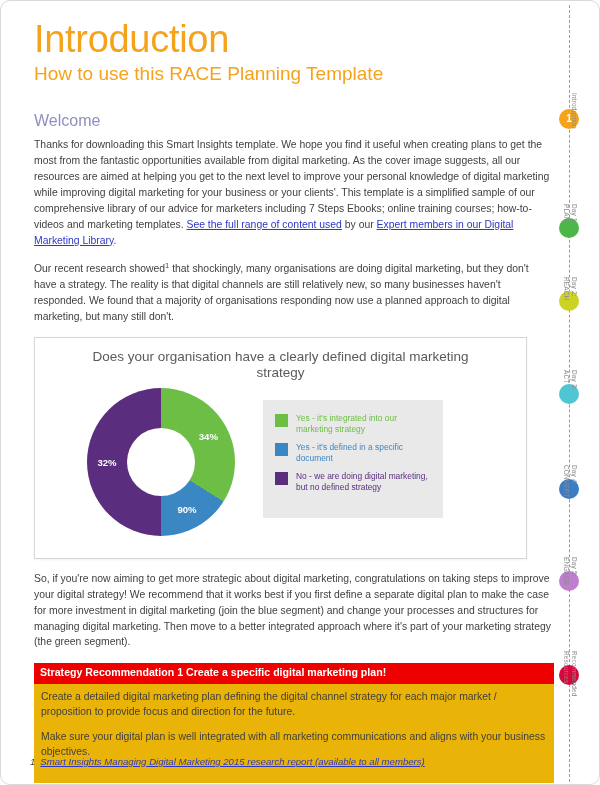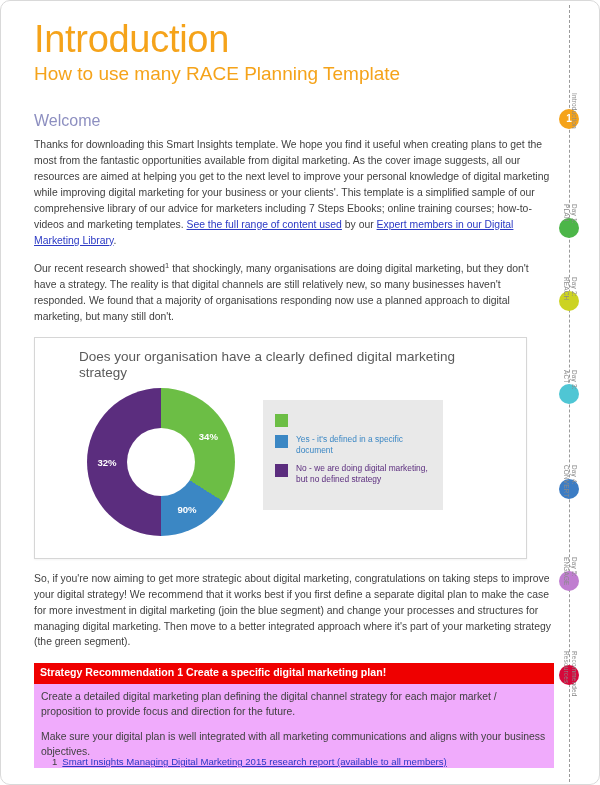--- a/index.html
+++ b/index.html
@@ -70,20 +70,21 @@
   .chart-box {
     margin: 12px 0 0 0;
     width: 493px;
     height: 222px;
     background: #ffffff;
     border: 1px solid #d6d6d6;
     position: relative;
     box-shadow: 0 1px 2px rgba(0,0,0,0.05);
   }
   .chart-title {
+    text-align: center;
     font-size: 13.5px;
     color: #5a5a5a;
     line-height: 1.22;
     padding: 11px 44px 0 44px;
     font-weight: 400;
   }
   .chart-body {
     position: relative;
     height: 165px;
   }
@@ -141,40 +142,41 @@
   .rec-wrap { margin-top: 13px; width: 520px; }
   .rec-head {
     background: #ef0000;
     color: #ffffff;
     font-size: 10.6px;
     font-weight: bold;
     padding: 3px 6px 4px 6px;
     line-height: 1.25;
   }
   .rec-body {
-    background: #f0abfc;
-    padding: 5px 7px 8px 7px;
+    background: #eab308;
+    padding: 5px 7px 23px 7px;
   }
   .rec-body p {
     font-size: 10.4px;
     color: #3f3f3f;
     line-height: 1.5;
     margin: 0 0 9px 0;
   }
   .rec-body p:last-child { margin-bottom: 0; }
 
   
   .footnote {
     position: absolute;
-    left: 51px;
+    left: 29px;
     top: 755px;
     width: 524px;
     font-size: 9.6px;
     color: #3f3f3f;
     border-top: 0;
+    font-style: italic;
   }
   .footnote .num { margin-right: 5px; }
   .footnote a { color: #2b39c4; text-decoration: underline; }
 
   
   #rail {
     position: absolute;
     left: 553px; top: 0;
     width: 47px; height: 785px;
   }
@@ -216,21 +218,21 @@
   }
 </style>
 </head>
 <body>
 
 <div id="page">
 
   <div id="content">
 
     <h1 class="title">Introduction</h1>
-    <div class="subtitle">How to use many RACE Planning Template</div>
+    <div class="subtitle">How to use this RACE Planning Template</div>
 
     <div class="welcome">Welcome</div>
 
     <p class="body"><span>Thanks for downloading this Smart Insights template. We hope you find it useful when creating plans to get the most from the fantastic opportunities available from digital marketing. As the cover image suggests, all our resources are aimed at helping you get to the next level to improve your personal knowledge of digital marketing while improving digital marketing for your business or your clients'. This template is a simplified sample of our comprehensive library of our advice for marketers including 7 Steps Ebooks; online training courses; how-to-videos and marketing templates.</span> <a class="ilink" href="#">See the full range of content used</a> <span>by our</span> <a class="ilink" href="#">Expert members in our Digital Marketing Library</a><span>.</span></p>
 
     <p class="body"><span>Our recent research showed</span><sup class="fn">1</sup> <span>that shockingly, many organisations are doing digital marketing, but they don't have a strategy. The reality is that digital channels are still relatively new, so many businesses haven't responded. We found that a majority of organisations responding now use a planned approach to digital marketing, but many still don't.</span></p>
 
     <div class="chart-box">
       <div class="chart-title">Does your organisation have a clearly defined digital marketing strategy</div>
       <div class="chart-body">
@@ -239,20 +241,21 @@
             <div class="donut-hole"></div>
             <div class="slice-label" id="lbl0" style="left: 121.321px; top: 47.9853px;">34%</div>
             <div class="slice-label" id="lbl1" style="left: 100.015px; top: 121.321px;">90%</div>
             <div class="slice-label" id="lbl2" style="left: 20px; top: 74px;">32%</div>
           </div>
         </div>
 
         <div class="legend">
           <div class="legend-row">
             <span class="swatch" id="sw0" style="background: rgb(108, 190, 69);"></span>
+            <span class="legend-text" id="lt0" style="color: rgb(108, 190, 69);">Yes - it's integrated into our marketing strategy</span>
           </div>
           <div class="legend-row">
             <span class="swatch" id="sw1" style="background: rgb(59, 135, 196);"></span>
             <span class="legend-text" id="lt1" style="color: rgb(59, 135, 196);">Yes - it's defined in a specific document</span>
           </div>
           <div class="legend-row">
             <span class="swatch" id="sw2" style="background: rgb(91, 45, 126);"></span>
             <span class="legend-text" id="lt2" style="color: rgb(91, 45, 126);">No - we are doing digital marketing, but no defined strategy</span>
           </div>
         </div>

